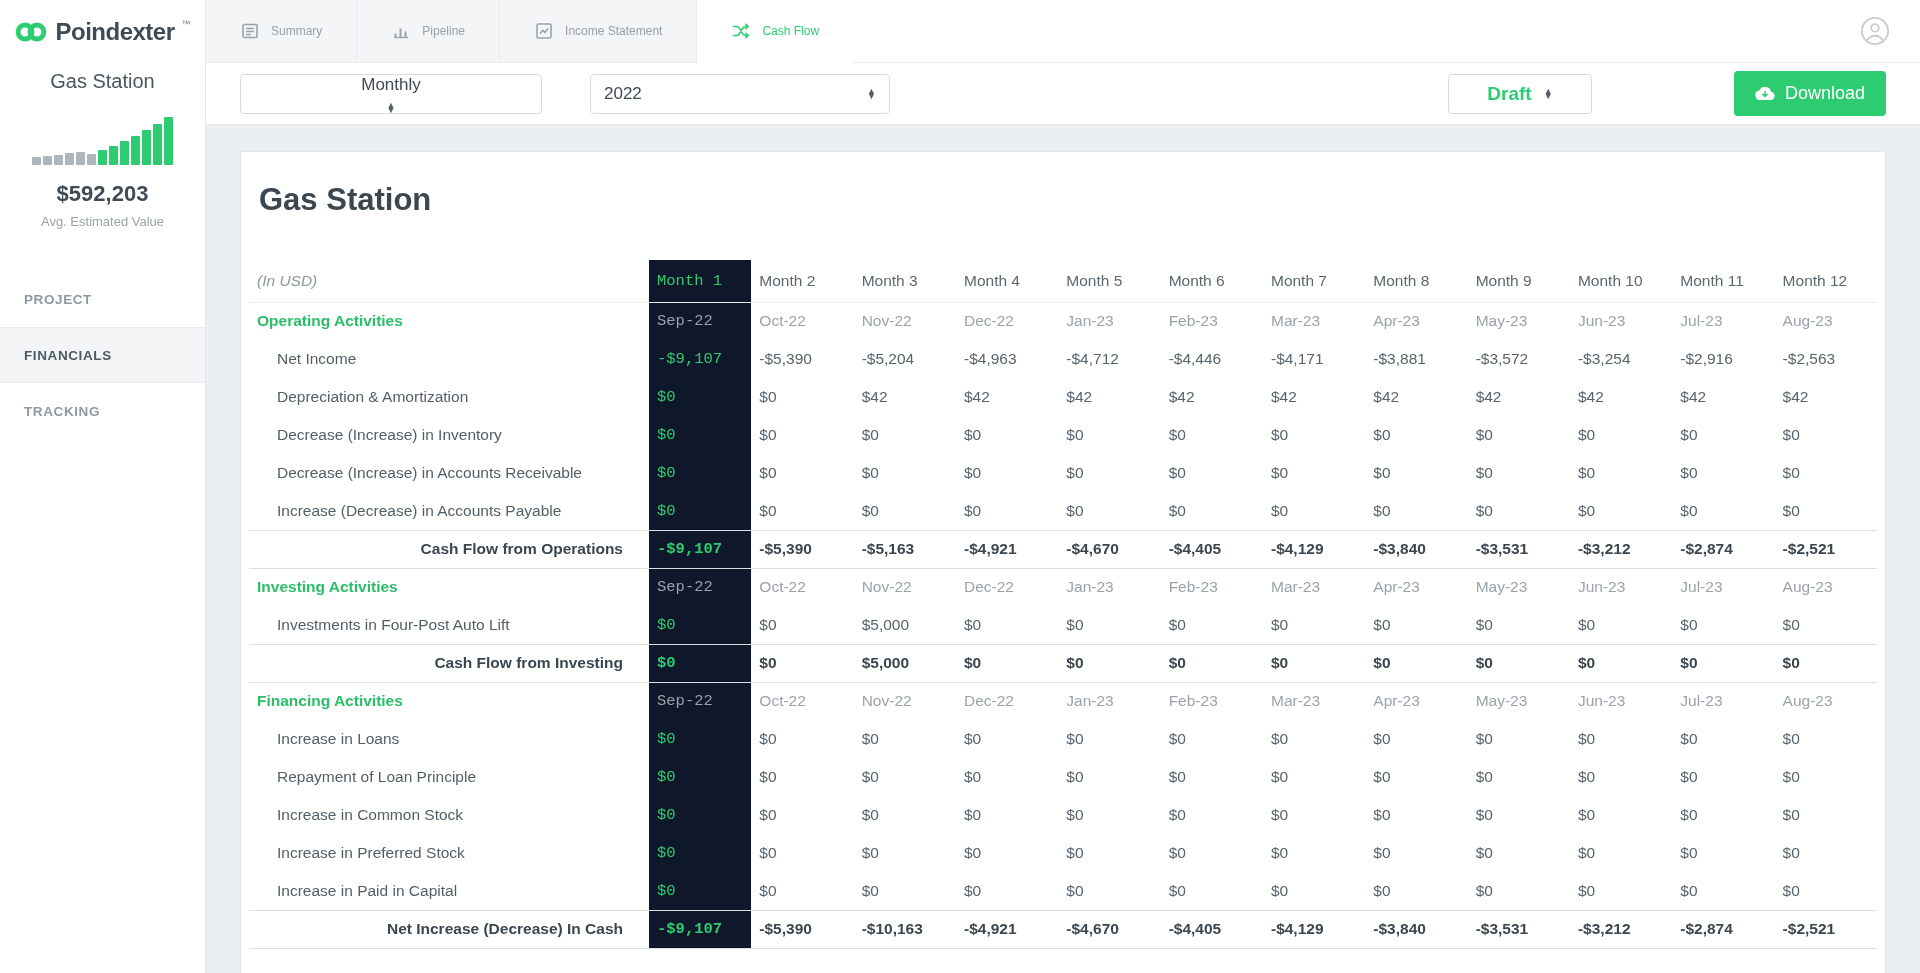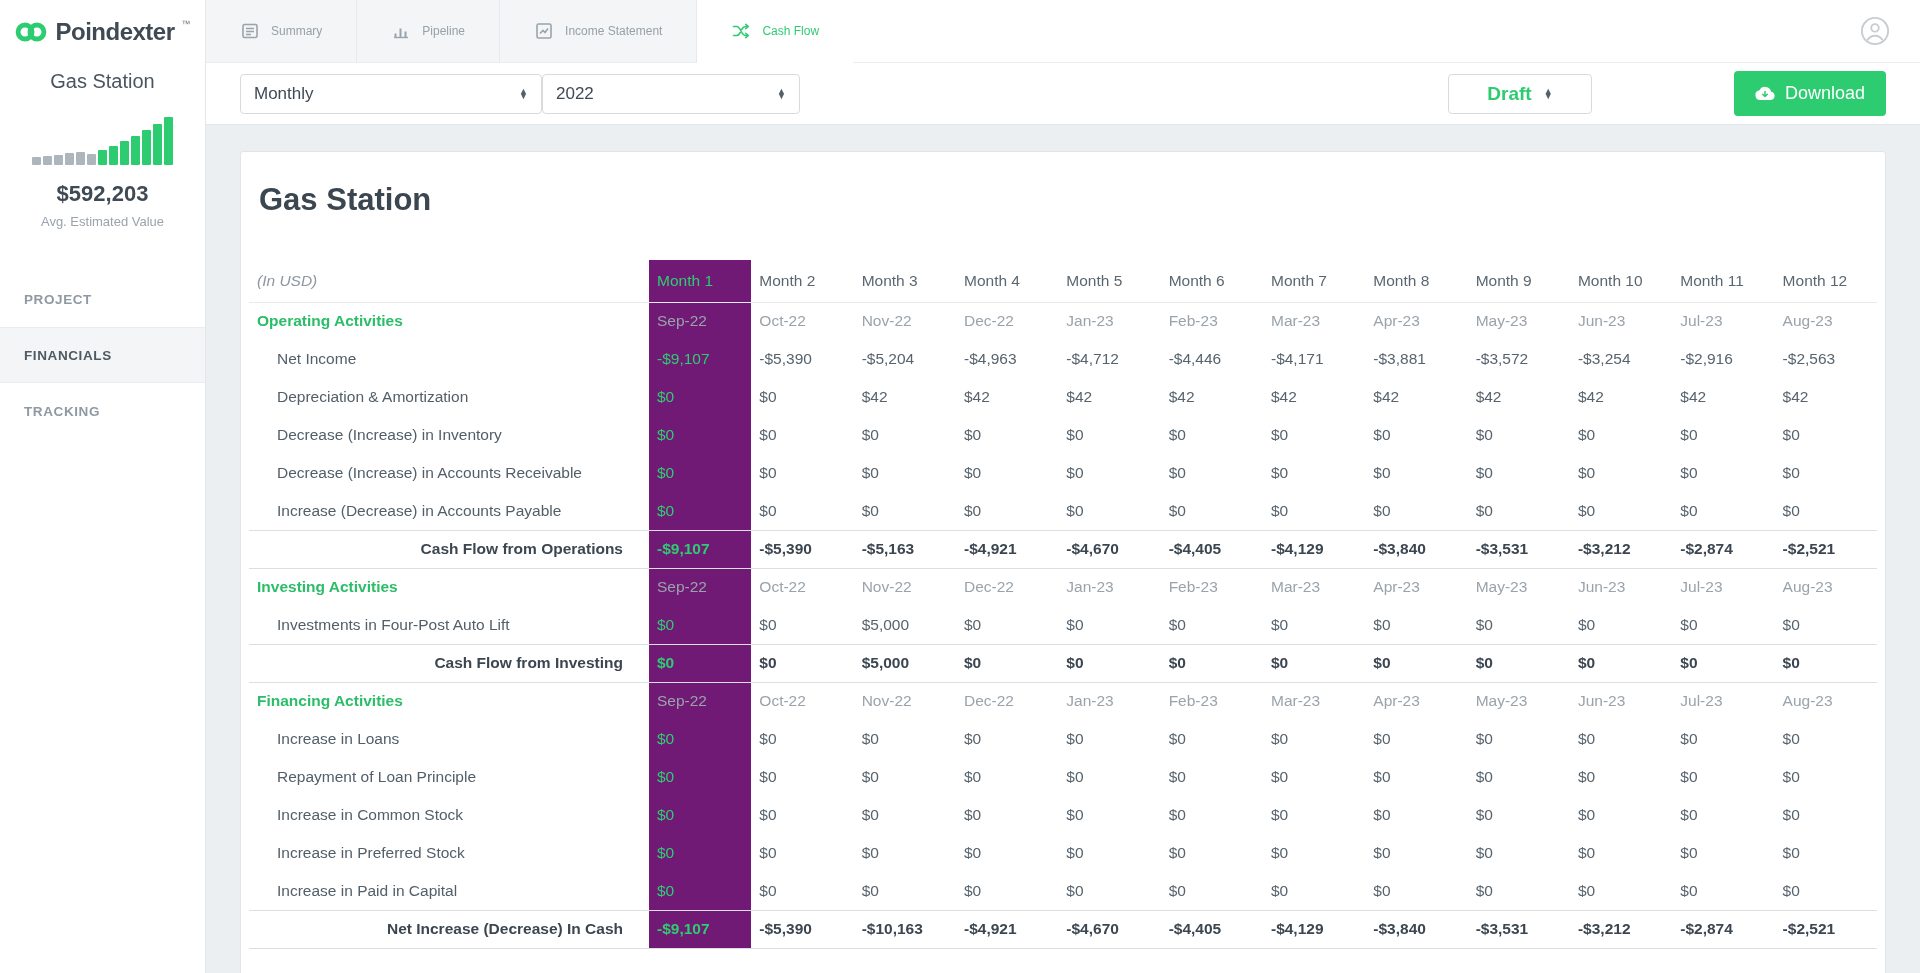--- a/index.html
+++ b/index.html
@@ -37,42 +37,42 @@
   .tab.active { background:#fff; color:#2ecc71; border-right:none; box-shadow:0 1px 0 0 #fff; position:relative; }
   .tab.active svg { stroke:#2ecc71; }
   .tabbar-spacer { flex:1; background:#fff; }
   .help-btn { align-self:center; margin-right:30px; cursor:pointer; display:flex; }
 
   .toolbar { height:62px; background:#fff; display:flex; align-items:center; padding:0 34px;
     border-bottom:1px solid #e4e7ea; flex-shrink:0; }
   .select { height:40px; border:1px solid #d7dbde; border-radius:4px; background:#fff;
     display:flex; align-items:center; justify-content:space-between; padding:0 13px;
     font-size:17px; color:#3f4a54; cursor:pointer; }
-  .select.period { width:302px; }
-  .select.year { width:258px; }
+  .select.period { width:302px;flex-direction:column; }
+  .select.year { width:300px; margin-left:48px; }
   .updown { display:flex; flex-direction:column; align-items:center; line-height:0.55; color:#55606a; }
   .updown span { font-size:9px; }
   .select.status { margin-left:auto; width:144px; justify-content:center; gap:12px; }
   .select.status .status-text { color:#2ecc71; font-weight:700; font-size:19px; }
   .download-btn { margin-left:142px; height:45px; padding:0 21px; background:#2ecc71; color:#fff;
     border:none; border-radius:4px; font-size:18px; font-family:"Liberation Sans",sans-serif;
     display:flex; align-items:center; gap:10px; cursor:pointer; }
 
   
   .page { flex:1; background:#eceff2; padding:26px 34px 0; overflow:hidden; }
   .card { background:#fff; border:1px solid #e2e5e8; border-radius:3px; padding:0 8px; height:1200px; }
   .page-title { font-size:31px; font-weight:700; color:#3b4650; padding:30px 10px 0; line-height:36px; }
 
   table.cf { width:100%; border-collapse:collapse; table-layout:fixed; margin-top:42px; font-size:15.5px; }
   table.cf col.lab { width:400px; }
   table.cf th, table.cf td { text-align:left; padding-left:8px; font-weight:400; overflow:hidden; white-space:nowrap; }
   table.cf thead th { height:42px; color:#5b6770; border-bottom:1px solid #e8ebee; }
   table.cf thead th.unit { font-style:italic; color:#8d97a0; }
   table.cf tbody td { height:38px; }
-  td.first, th.first { background:#701a75; }
+  td.first, th.first { background:#0f172a;font-family:Liberation Mono, monospace; }
   table.cf thead th.first { color:#2ecc71; }
 
   tr.row-section td.label { color:#2bbd68; font-weight:700; }
   tr.row-section td.val { color:#9aa3ab; }
   tr.row-item td.label { color:#525e68; padding-left:28px; }
   tr.row-item td.val { color:#57636d; }
   tr.row-item td.val.first { color:#2ecc71; }
   tr.row-total td { border-top:1px solid #dcdfe2; border-bottom:1px solid #dcdfe2; font-weight:700; color:#3c4650; }
   tr.row-total td.label { text-align:right; padding-right:26px; }
   tr.row-total td.val.first { color:#2ecc71; }

